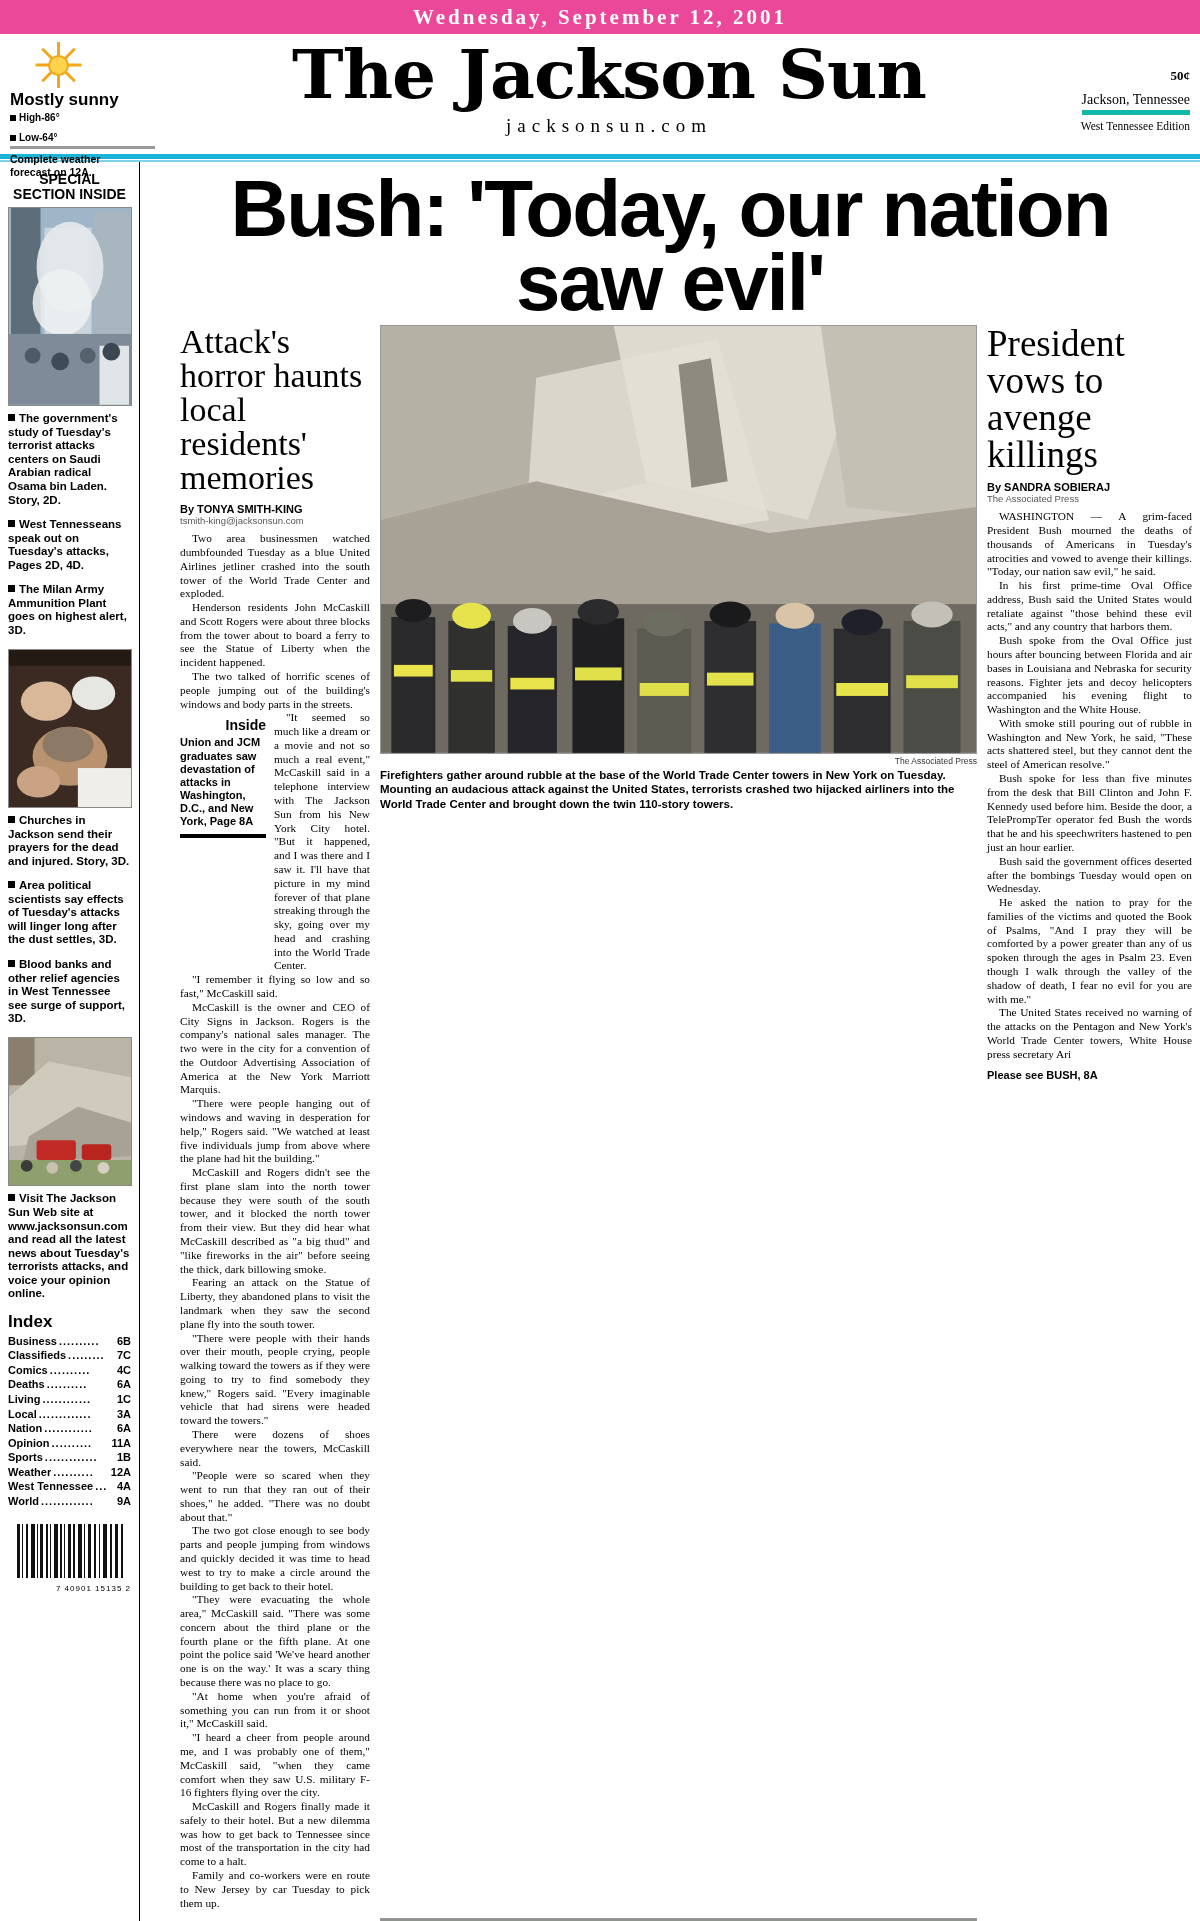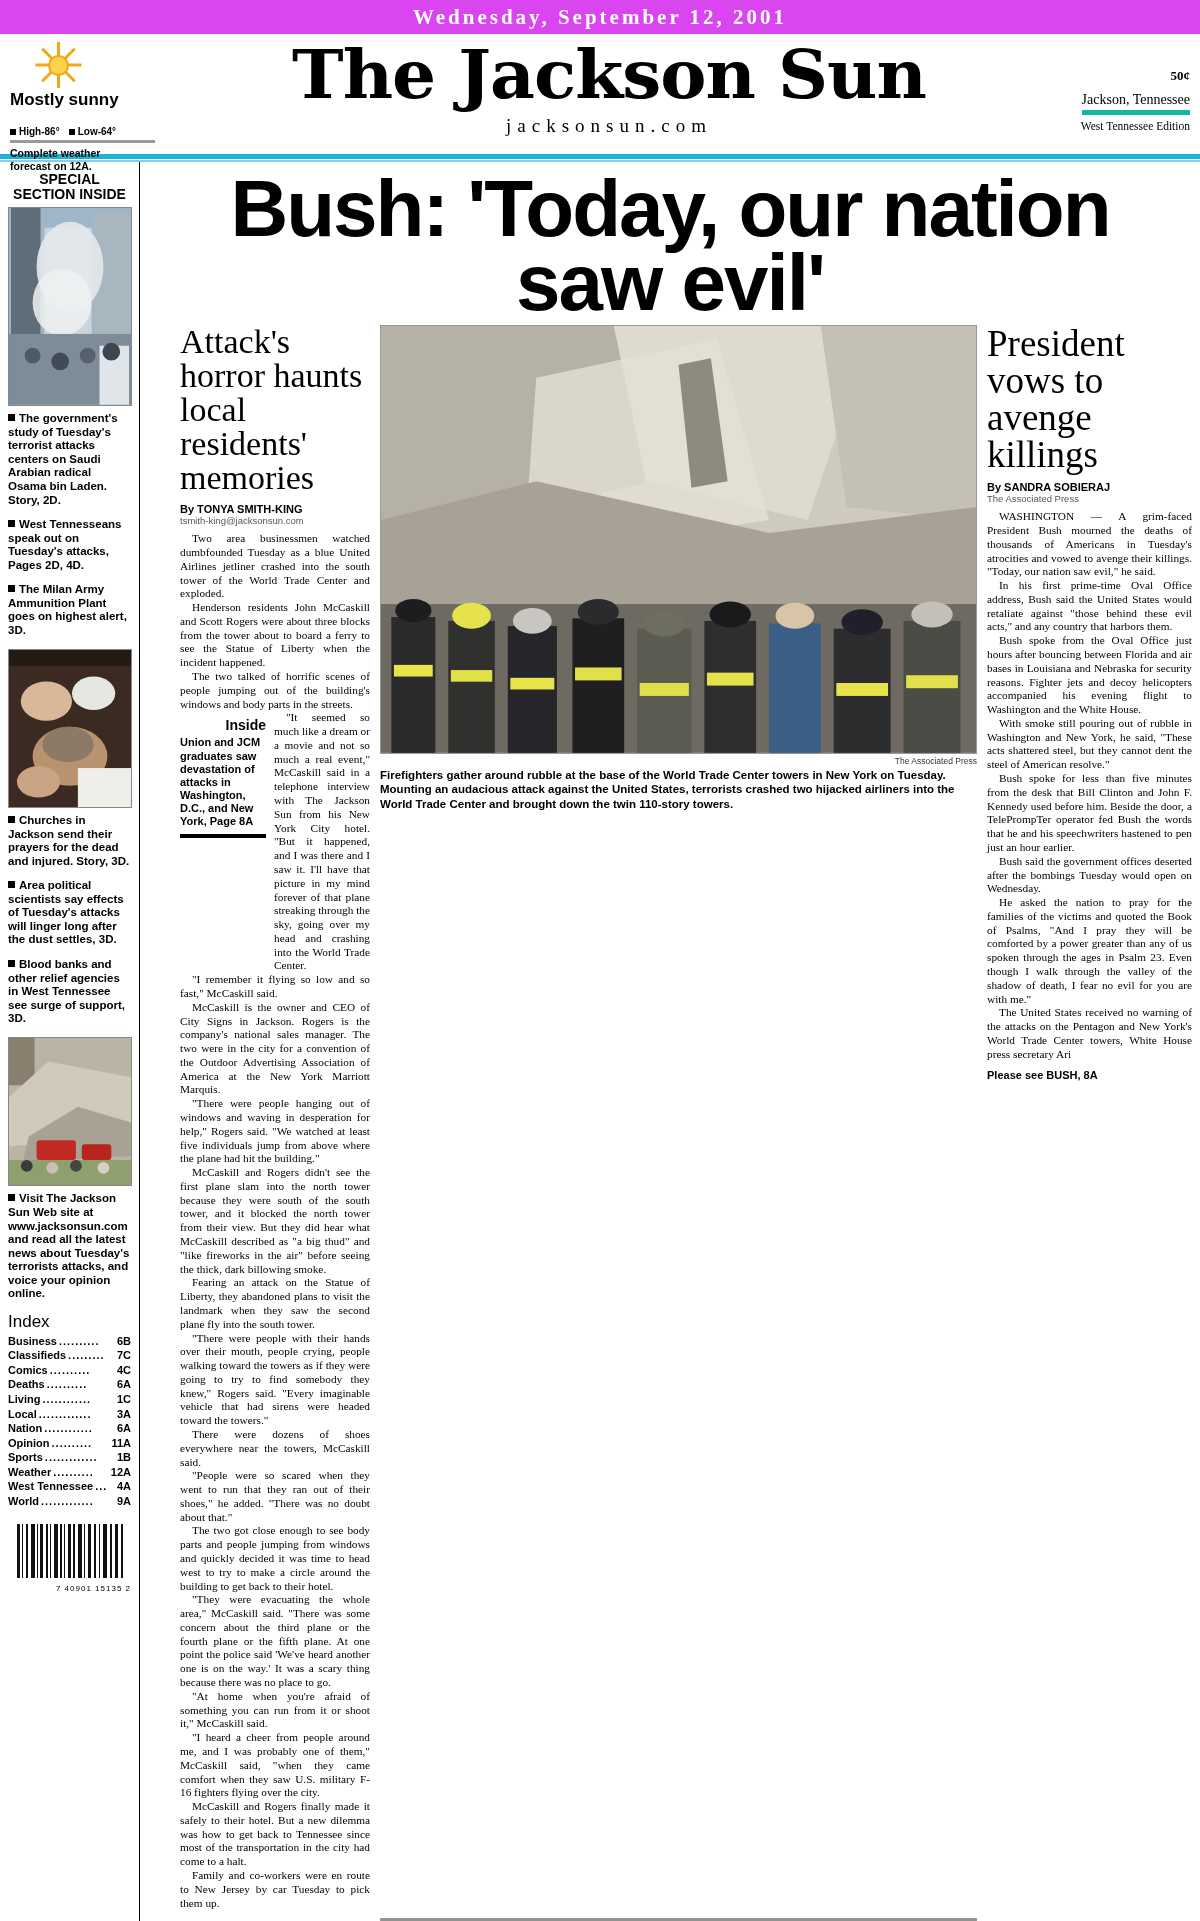--- a/index.html
+++ b/index.html
@@ -8,37 +8,37 @@
     width:1200px; height:1921px;
     background:#ffffff;
     font-family:"Liberation Serif", serif;
     color:#000;
     overflow:hidden;
   }
   .page { width:1200px; height:1921px; position:relative; background:#fff; }
 
   
   .datebar {
-    height:34px; background:#d946ef; color:#fff;
+    height:34px; background:#ec4899; color:#fff;
     display:flex; align-items:center; justify-content:center;
     font-family:"Liberation Serif", serif;
     font-weight:bold; font-size:21px; letter-spacing:3px;
   }
 
   
   .flag { display:flex; align-items:flex-start; padding:6px 10px 0 10px; height:118px; }
   .flag-left { width:168px; flex:0 0 168px; }
   .sun-icon { width:52px; height:46px; position:relative; margin:2px 0 2px 22px; }
   .sun-icon .ray { position:absolute; left:50%; top:50%; width:3px; height:23px;
       background:#f2a71b; transform-origin:50% 0; margin-left:-1.5px; }
   .sun-icon .core { position:absolute; left:50%; top:50%; width:21px; height:21px;
       margin:-10.5px 0 0 -10.5px; border-radius:50%; background:#ffd34d;
       border:2px solid #f2a71b; }
   .wx-cond { font-family:"Liberation Sans", sans-serif; font-weight:bold; font-size:17px; margin-top:2px; }
-  .wx-temps { font-family:"Liberation Sans", sans-serif; font-weight:bold; font-size:10px; display:flex; gap:9px; margin-top:16px;}
+  .wx-temps { font-family:"Liberation Sans", sans-serif; font-weight:bold; font-size:10px; display:flex; gap:9px; margin-top:2px;flex-direction:column;}
   .wx-temps span.sq { display:inline-block; width:6px; height:6px; background:#000; margin-right:3px; }
   .wx-rule { height:3px; background:#9a9a9a; margin:3px 0 4px 0; width:145px;}
   .wx-fore { font-family:"Liberation Sans", sans-serif; font-size:10.5px; font-weight:bold; line-height:1.25; width:120px;}
 
   .flag-center { flex:1; text-align:center; }
   .masthead {
     font-family:"DejaVu Serif", serif; font-weight:bold;
     font-size:68px; line-height:0.96; letter-spacing:-1px;
     transform:scaleX(1.02); margin-top:2px;
   }
@@ -57,21 +57,21 @@
   .rail { width:140px; flex:0 0 140px; padding:4px 8px 0 8px; border-right:1px solid #000;}
   .content { flex:1; padding:0 8px 0 8px; }
 
   
   .rail-title { font-family:"Liberation Sans", sans-serif; font-weight:bold; font-size:14px;
       text-align:center; line-height:1.05; margin:6px 0 6px 0;}
   .rail-photo { width:124px; border:1px solid #888; margin:0 auto 6px auto; display:block; }
   .rail-item { font-family:"Liberation Sans", sans-serif; font-weight:bold; font-size:11.5px;
       line-height:1.18; margin:0 0 11px 0; }
   .bullet { display:inline-block; width:7px; height:7px; background:#000; margin-right:4px; vertical-align:1px;}
-  .index-head { font-family:"Liberation Sans", sans-serif; font-weight:normal; font-size:17px; margin:8px 0 2px 0;}
+  .index-head { font-family:"Liberation Sans", sans-serif; font-weight:bold; font-size:17px; margin:8px 0 2px 0;}
   .index-row { font-family:"Liberation Sans", sans-serif; font-weight:bold; font-size:11px;
       display:flex; justify-content:space-between; line-height:1.32; }
   .index-row .dots { flex:1; overflow:hidden; white-space:nowrap; color:#000; margin:0 2px; letter-spacing:1px;}
   .barcode { margin:14px auto 0 auto; width:118px; height:62px; display:block;}
   .barcode-num { font-family:"Liberation Sans", sans-serif; font-size:8px; text-align:right; letter-spacing:1px;}
 
   
   .mainhead {
     font-family:"Liberation Sans", sans-serif; font-weight:bold;
     font-size:80px; line-height:0.92; text-align:center;

